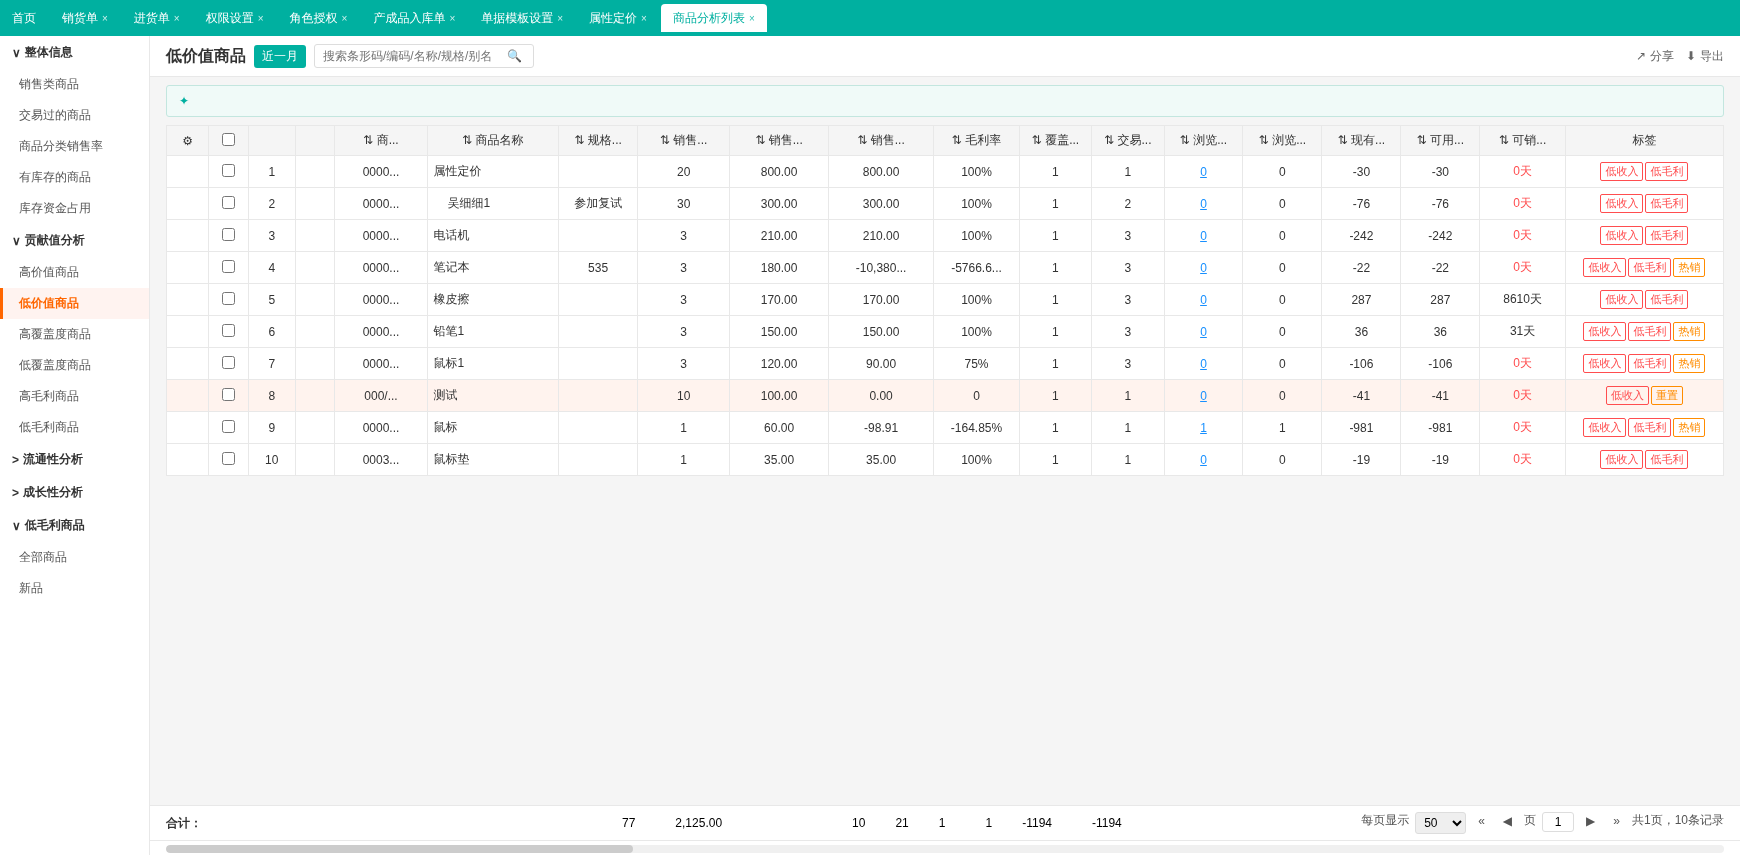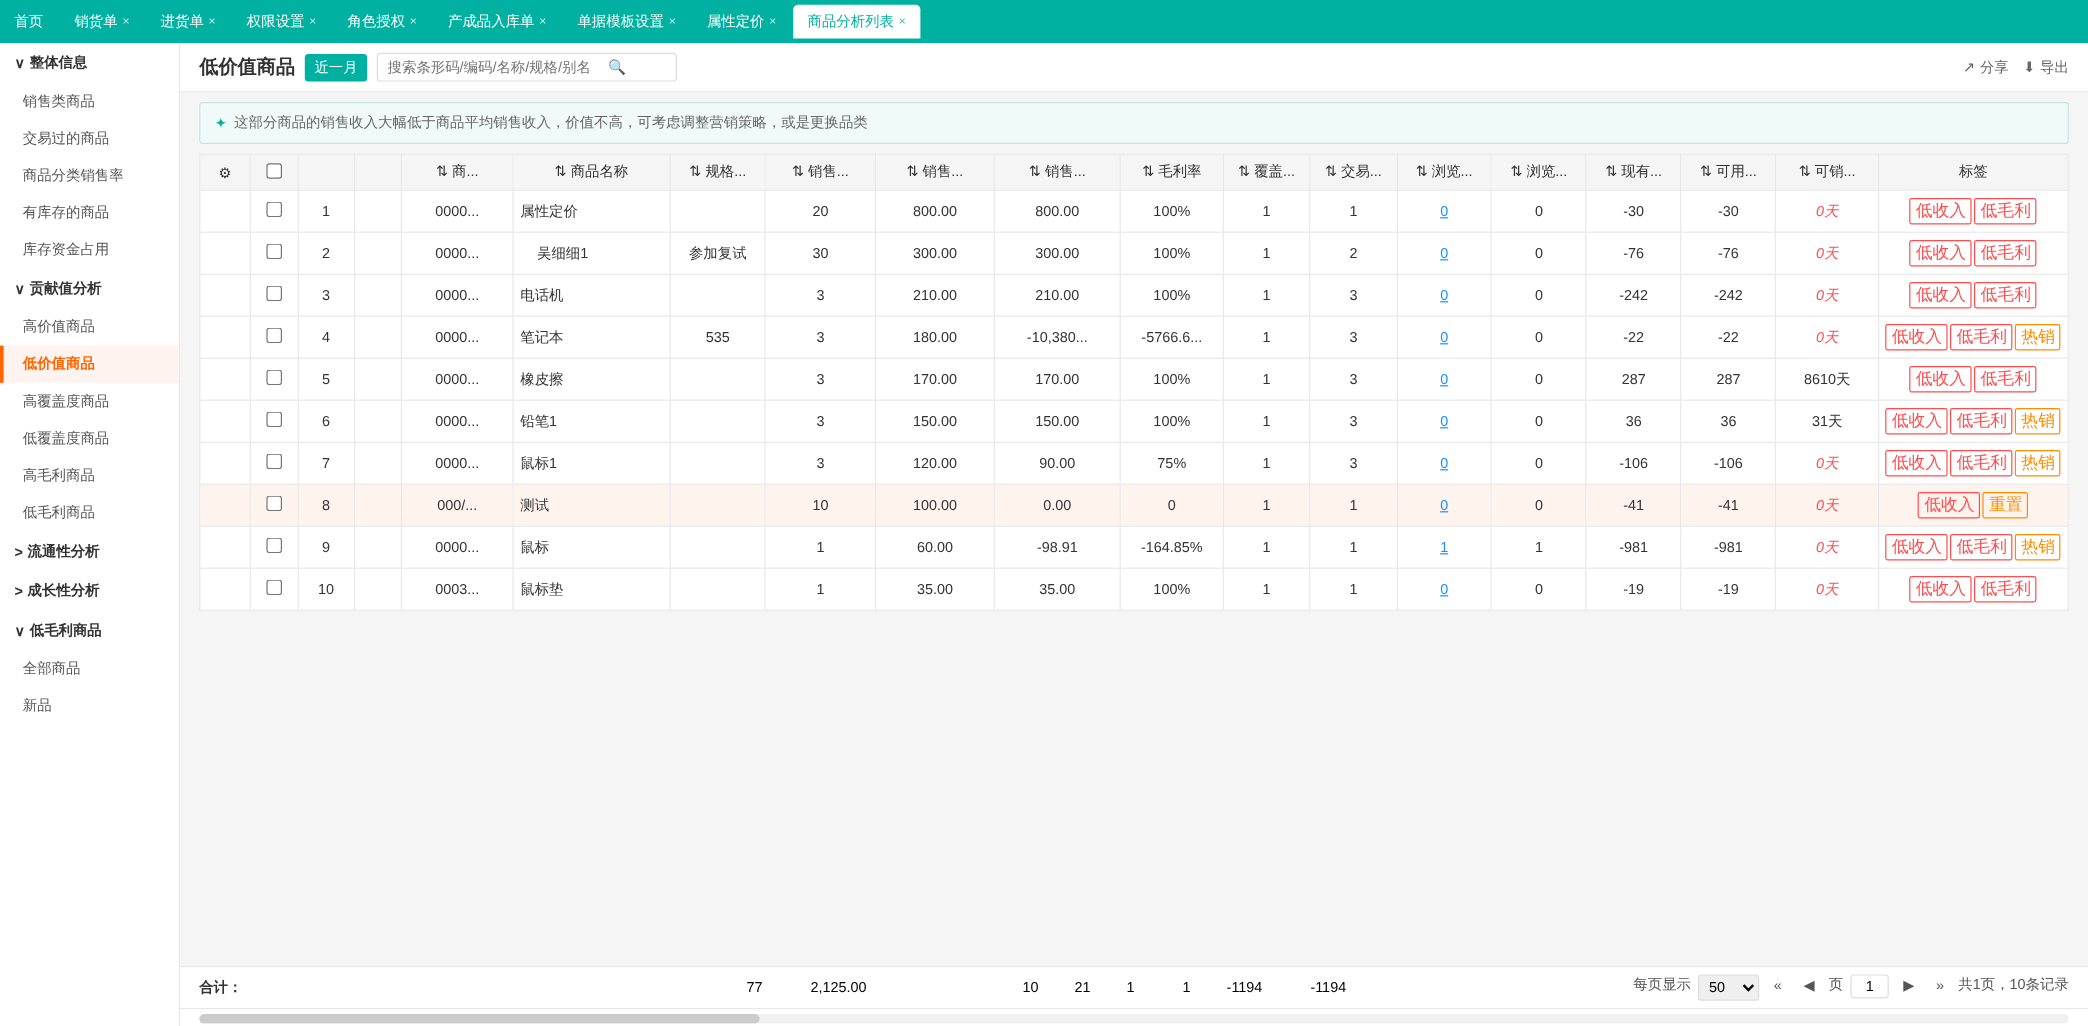--- a/index.html
+++ b/index.html
@@ -88,21 +88,21 @@
       border: none;
       border-radius: 3px;
       padding: 3px 8px;
       cursor: pointer;
       font-size: 12px;
     }
     .search-box {
       border: 1px solid #ddd;
       border-radius: 3px;
       padding: 4px 8px;
-      width: 250px;
+      width: 220px;
       color: #999;
       display: flex;
       align-items: center;
       gap: 4px;
     }
     .search-box input {
       border: none;
       outline: none;
       width: 180px;
       color: #999;
@@ -170,27 +170,27 @@
       overflow: hidden;
       text-overflow: ellipsis;
       white-space: nowrap;
     }
     tbody tr.highlighted { background: #fff3ee; }
     
     .tag {
       display: inline-block;
       padding: 1px 4px;
       border-radius: 2px;
-      font-size: 14px;
+      font-size: 11px;
       margin: 0 1px;
     }
     .tag-red { color: #ff4d4f; border: 1px solid #ff4d4f; }
     .tag-orange { color: #ff8c00; border: 1px solid #ff8c00; }
     
-    .days-red { color: #ff4d4f; font-style: italic; }
+    .days-red { color: #ff4d4f; }
     .link-text { color: #1890ff; text-decoration: underline; cursor: pointer; }
     
     
     .footer-bar {
       background: #fff;
       border-top: 1px solid #e8e8e8;
       padding: 6px 16px;
       display: flex;
       align-items: center;
     }
@@ -358,21 +358,20 @@
         </div>
         <div class="header-btn">
           <span>⬇</span>
           <span>导出</span>
         </div>
       </div>
     </div>
 
     <div class="info-bar">
       <span style="color:#00b0a0;">✦</span>
-      <span>这部分商品的销售收入大幅低于商品平均销售收入，价值不高，可考虑调整营销策略，或是更换品类</span>
     </div>
 
     <div class="table-wrapper">
       <table>
         <colgroup>
           <col class="col-gear">
           <col class="col-check">
           <col class="col-num" style="width:36px;">
           <col class="col-check">
           <col class="col-code">

